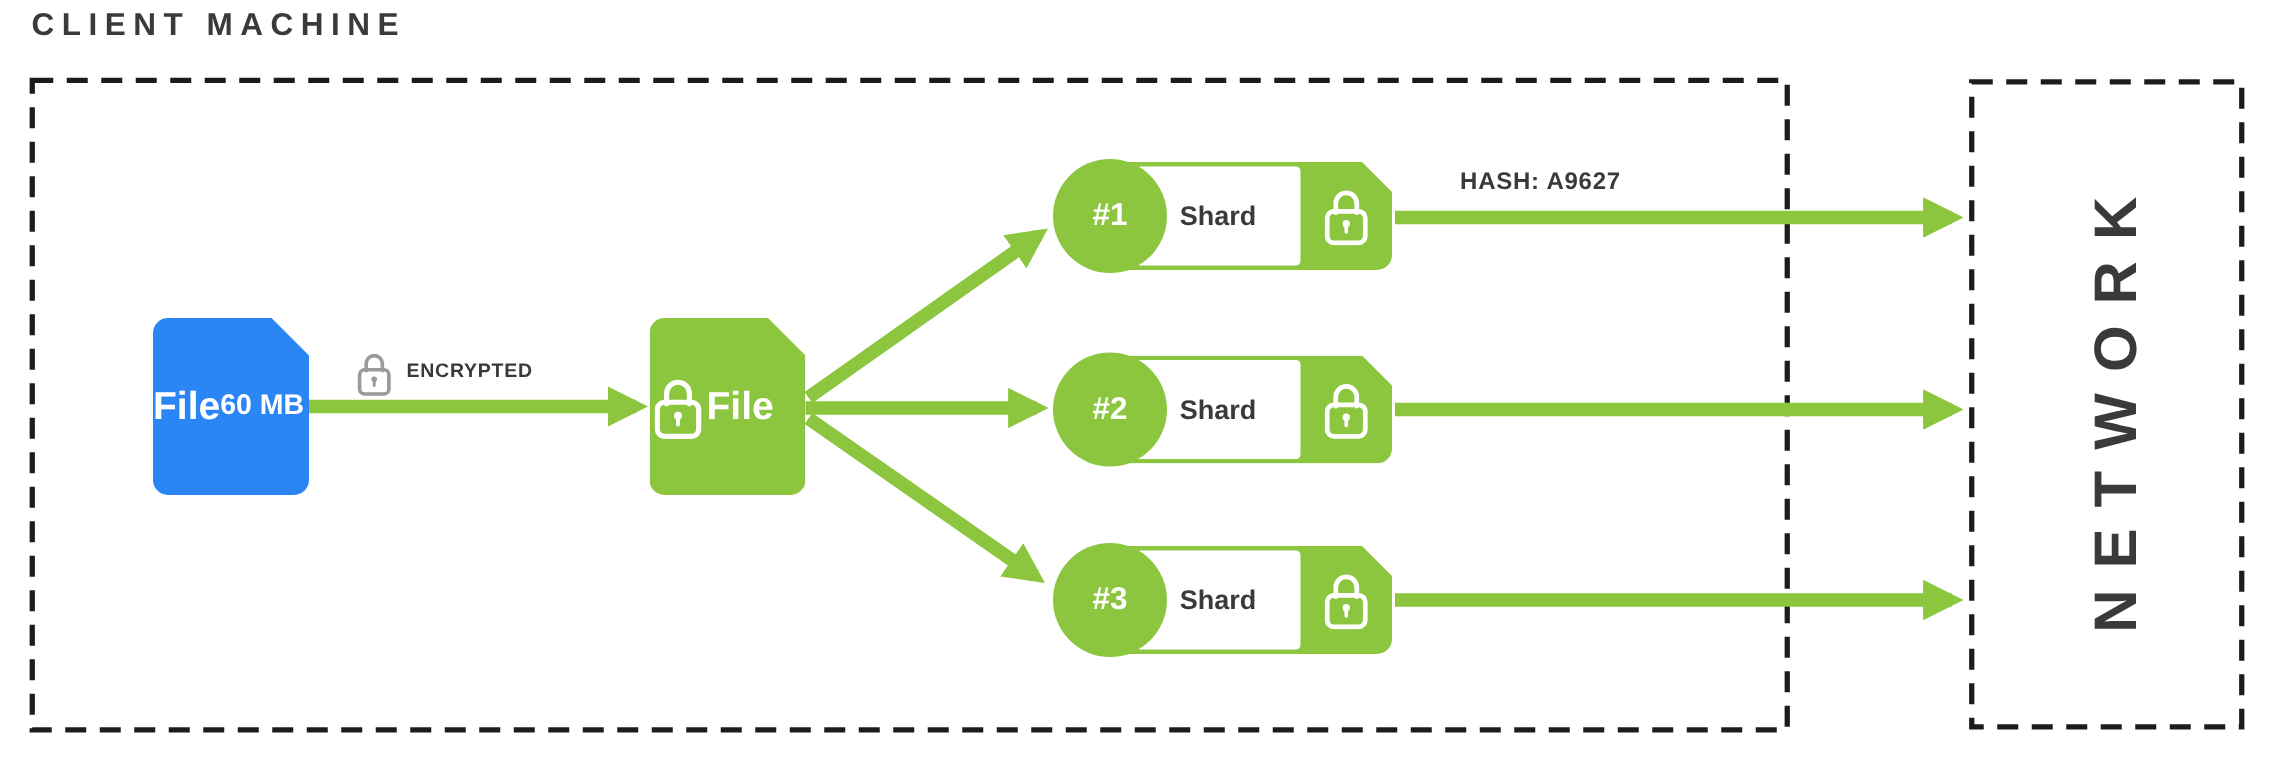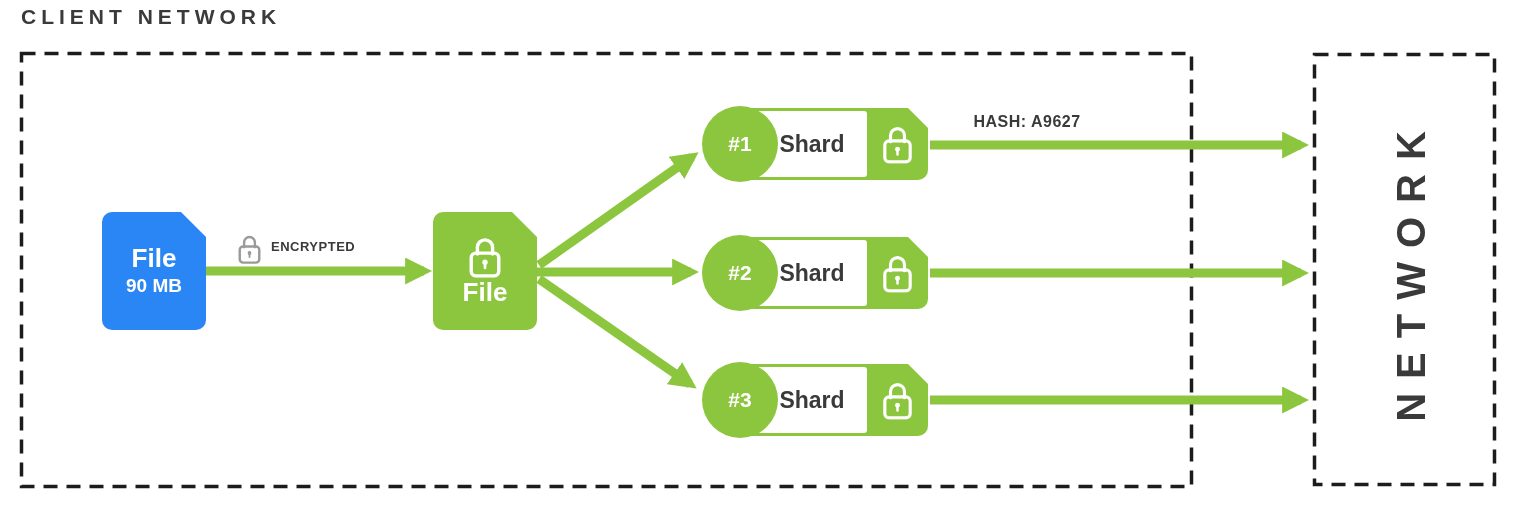--- a/index.html
+++ b/index.html
@@ -28,21 +28,21 @@
   
   .overlay { left:0; top:0; width:1516px; height:520px; }
   .arrow { stroke:var(--green); stroke-width:9; fill:none; }
   .arrowhead { fill:var(--green); }
   .dashed-rect { fill:none; stroke:var(--dash); stroke-width:3.5; stroke-dasharray:14 9; }
 
   
   .file-box {
     width:104px; height:118px; border-radius:10px;
     clip-path: polygon(0 0, calc(100% - 25px) 0, 100% 25px, 100% 100%, 0 100%);
-    display:flex; flex-direction:column; align-items:center; justify-content:center;
+    display:flex; flex-direction:row; align-items:center; justify-content:flex-start;
     color:#fff; font-weight:bold; text-align:center;
   }
   .file-box.blue { left:102px; top:212px; background:var(--blue); }
   .file-box.green { left:433px; top:212px; background:var(--green); }
   .file-name { font-size:26px; line-height:1.15; }
   .file-size { font-size:19px; line-height:1.25; }
 
   
   .lock { display:block; }
   .lock.white { color:#fff; }
@@ -57,21 +57,21 @@
   .shard-outer {
     position:absolute; left:0; top:0; width:206px; height:72px;
     background:var(--green); border-radius:10px;
     clip-path: polygon(0 0, calc(100% - 20px) 0, 100% 20px, 100% 100%, 0 100%);
   }
   .shard-panel {
     position:absolute; left:35px; top:3px; width:110px; height:66px;
     background:#fff; border-radius:3px;
     display:flex; align-items:center; justify-content:center;
   }
-  .shard-word { font-size:23px; font-weight:bold; color:var(--dark); }
+  .shard-word { font-size:18px; font-weight:bold; color:var(--dark); }
   .shard-circle {
     position:absolute; left:-20px; top:-2px; width:76px; height:76px;
     border-radius:50%; background:var(--green);
     display:flex; align-items:center; justify-content:center;
     color:#fff; font-size:21px; font-weight:bold;
   }
   .shard-lock { position:absolute; left:158px; top:15px; }
 
   .hash1 { top:113px; } .hash2 { top:241px; } .hash3 { top:368px; }
 
@@ -111,25 +111,25 @@
 
     <line class="arrow" x1="539" y1="265" x2="692" y2="157" marker-end="url(#ah)"></line>
     <line class="arrow" x1="537" y1="272" x2="691" y2="272" marker-end="url(#ah)"></line>
     <line class="arrow" x1="539" y1="279" x2="690" y2="384" marker-end="url(#ah)"></line>
 
     <line class="arrow" x1="930" y1="145" x2="1301" y2="145" marker-end="url(#ah)"></line>
     <line class="arrow" x1="930" y1="273" x2="1301" y2="273" marker-end="url(#ah)"></line>
     <line class="arrow" x1="930" y1="400" x2="1301" y2="400" marker-end="url(#ah)"></line>
   </svg>
 
-  <div class="abs diagram-title">CLIENT NETWORK</div>
+  <div class="abs diagram-title">CLIENT MACHINE</div>
 
   <div class="abs file-box blue">
     <div class="file-name">File</div>
-    <div class="file-size">90 MB</div>
+    <div class="file-size">60 MB</div>
   </div>
 
   <svg class="abs lock gray encrypt-lock" width="27" height="31" viewBox="0 0 40 46">
       <use href="#padlock"></use>
     </svg>
   <div class="abs encrypted-label">ENCRYPTED</div>
 
   <div class="abs file-box green">
     <svg class="lock white" width="38" height="44" viewBox="0 0 40 46">
         <use href="#padlock"></use>

